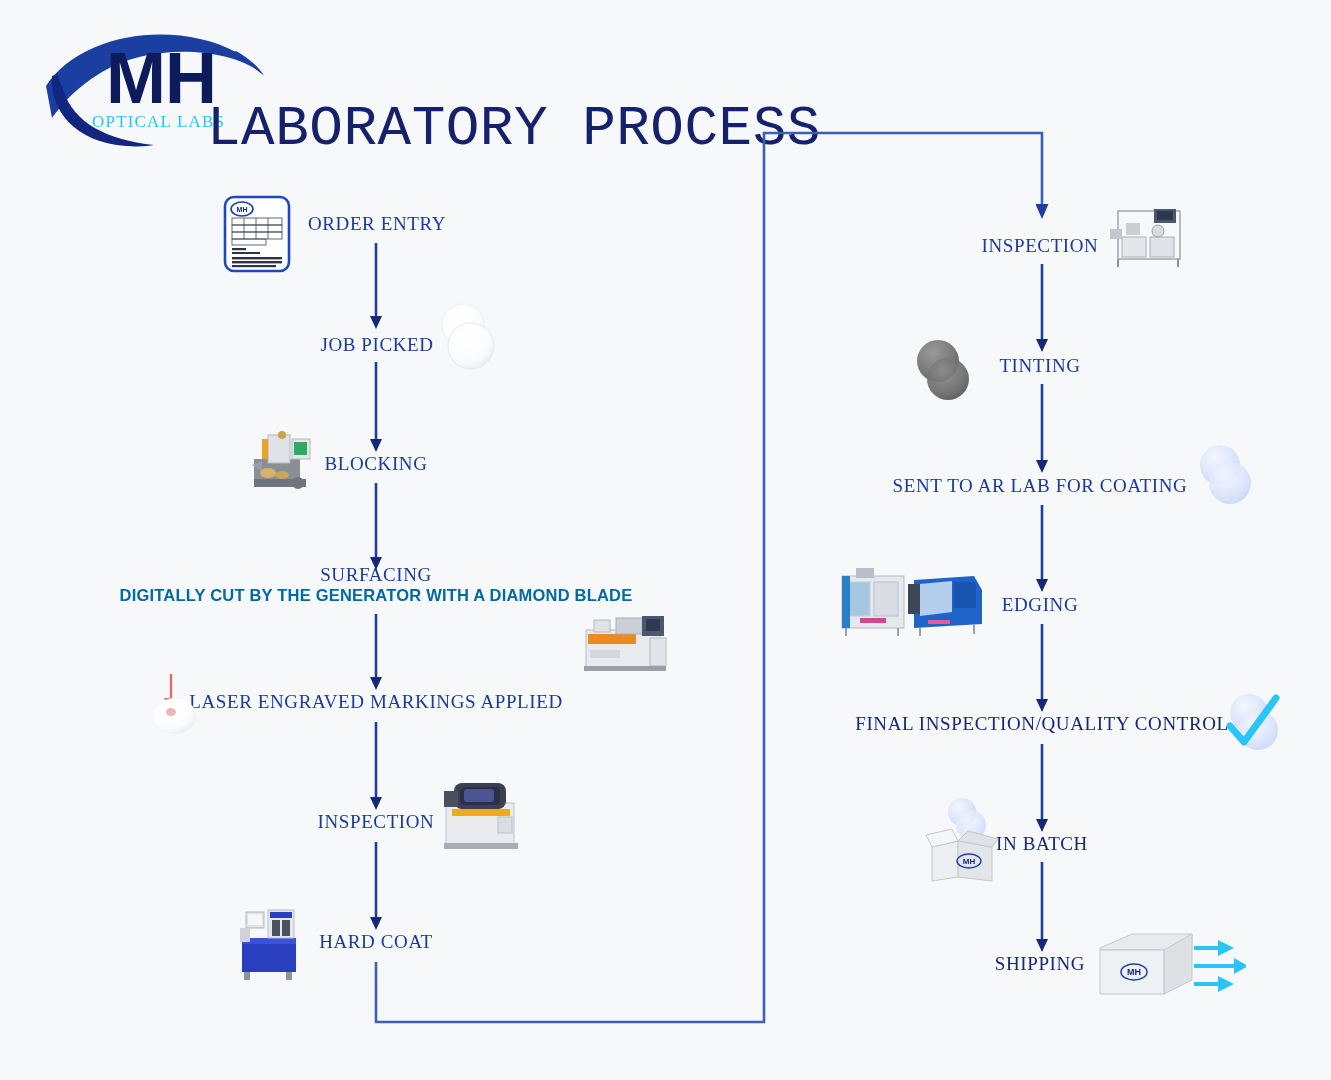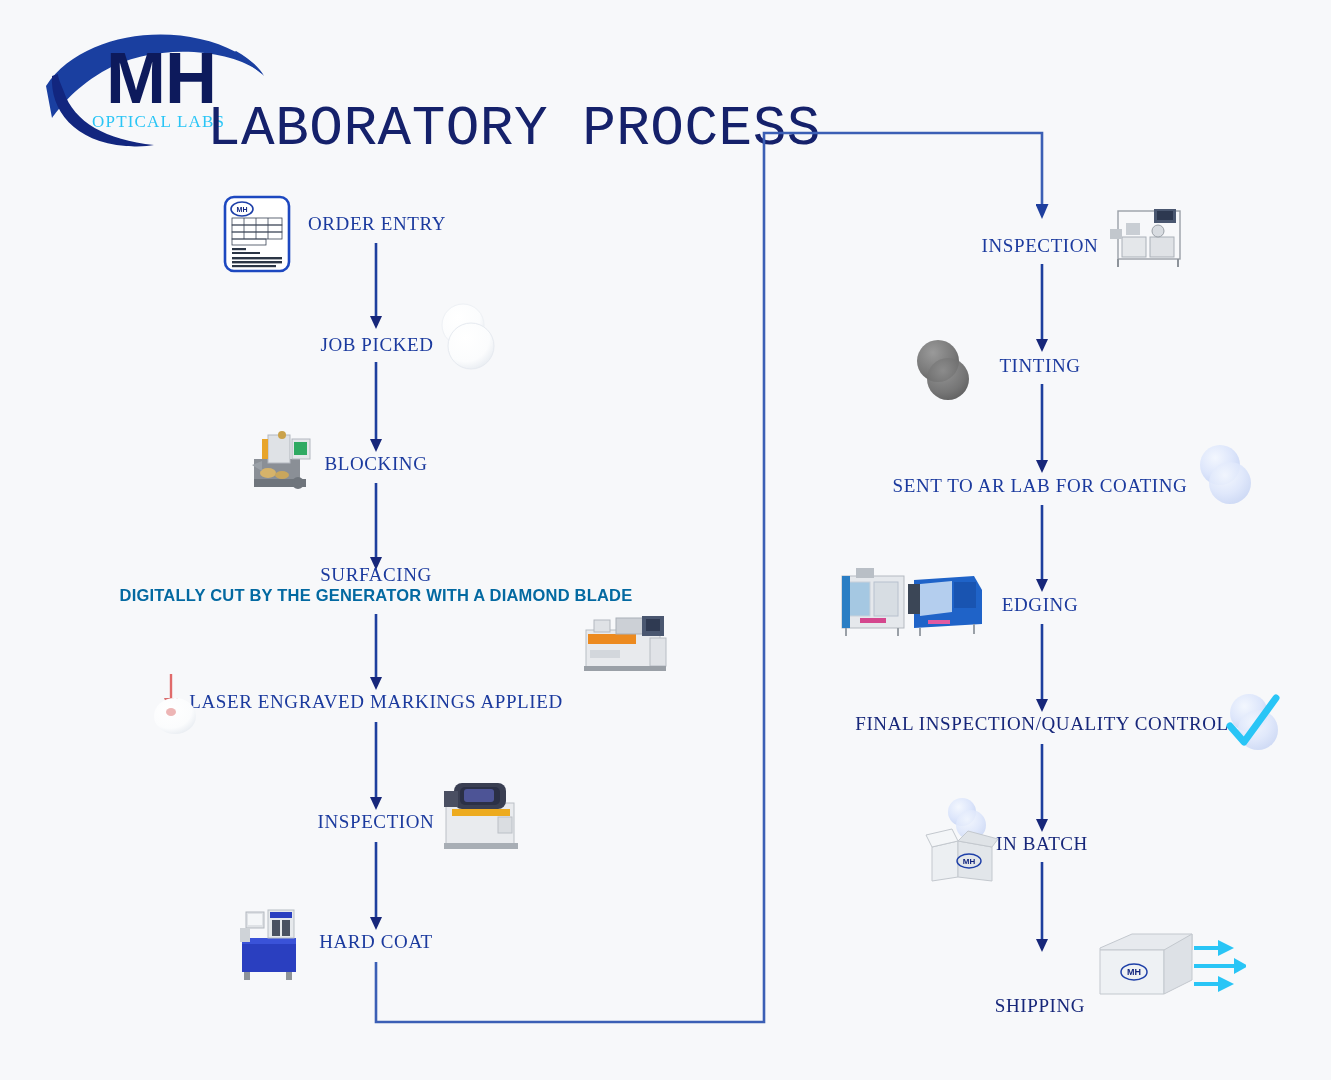--- a/index.html
+++ b/index.html
@@ -167,21 +167,21 @@
   <div class="step-label" style="left:1040px; top:355px;">TINTING</div>
 
   <div class="step-label" style="left:1040px; top:475px;">SENT TO AR LAB FOR COATING</div>
 
   <div class="step-label" style="left:1040px; top:594px;">EDGING</div>
 
   <div class="step-label dark" style="left:1042px; top:713px;">FINAL INSPECTION/QUALITY CONTROL</div>
 
   <div class="step-label dark" style="left:1042px; top:833px;">IN BATCH</div>
 
-  <div class="step-label dark" style="left:1040px; top:995px;">SHIPPING</div>
+  <div class="step-label dark" style="left:1040px; top:953px;">SHIPPING</div>
 
   <svg class="icon-abs" style="left:222px; top:194px;" width="76" height="82" viewBox="0 0 76 82">
     <rect x="3" y="3" width="64" height="74" rx="9" fill="#ffffff" stroke="#1d48c0" stroke-width="2.6"></rect>
     <ellipse cx="20" cy="15" rx="11" ry="7" fill="none" stroke="#1d3fa8" stroke-width="1.6"></ellipse>
     <text x="20" y="18" font-size="7" font-weight="bold" fill="#12267f" text-anchor="middle" font-family="Liberation Sans, sans-serif">MH</text>
     <g stroke="#3a4456" stroke-width="0.8" fill="none">
       <rect x="10" y="24" width="50" height="7"></rect>
         <rect x="10" y="31" width="50" height="7"></rect>
       <rect x="10" y="38" width="50" height="7"></rect>
         <rect x="10" y="45" width="34" height="6"></rect>

